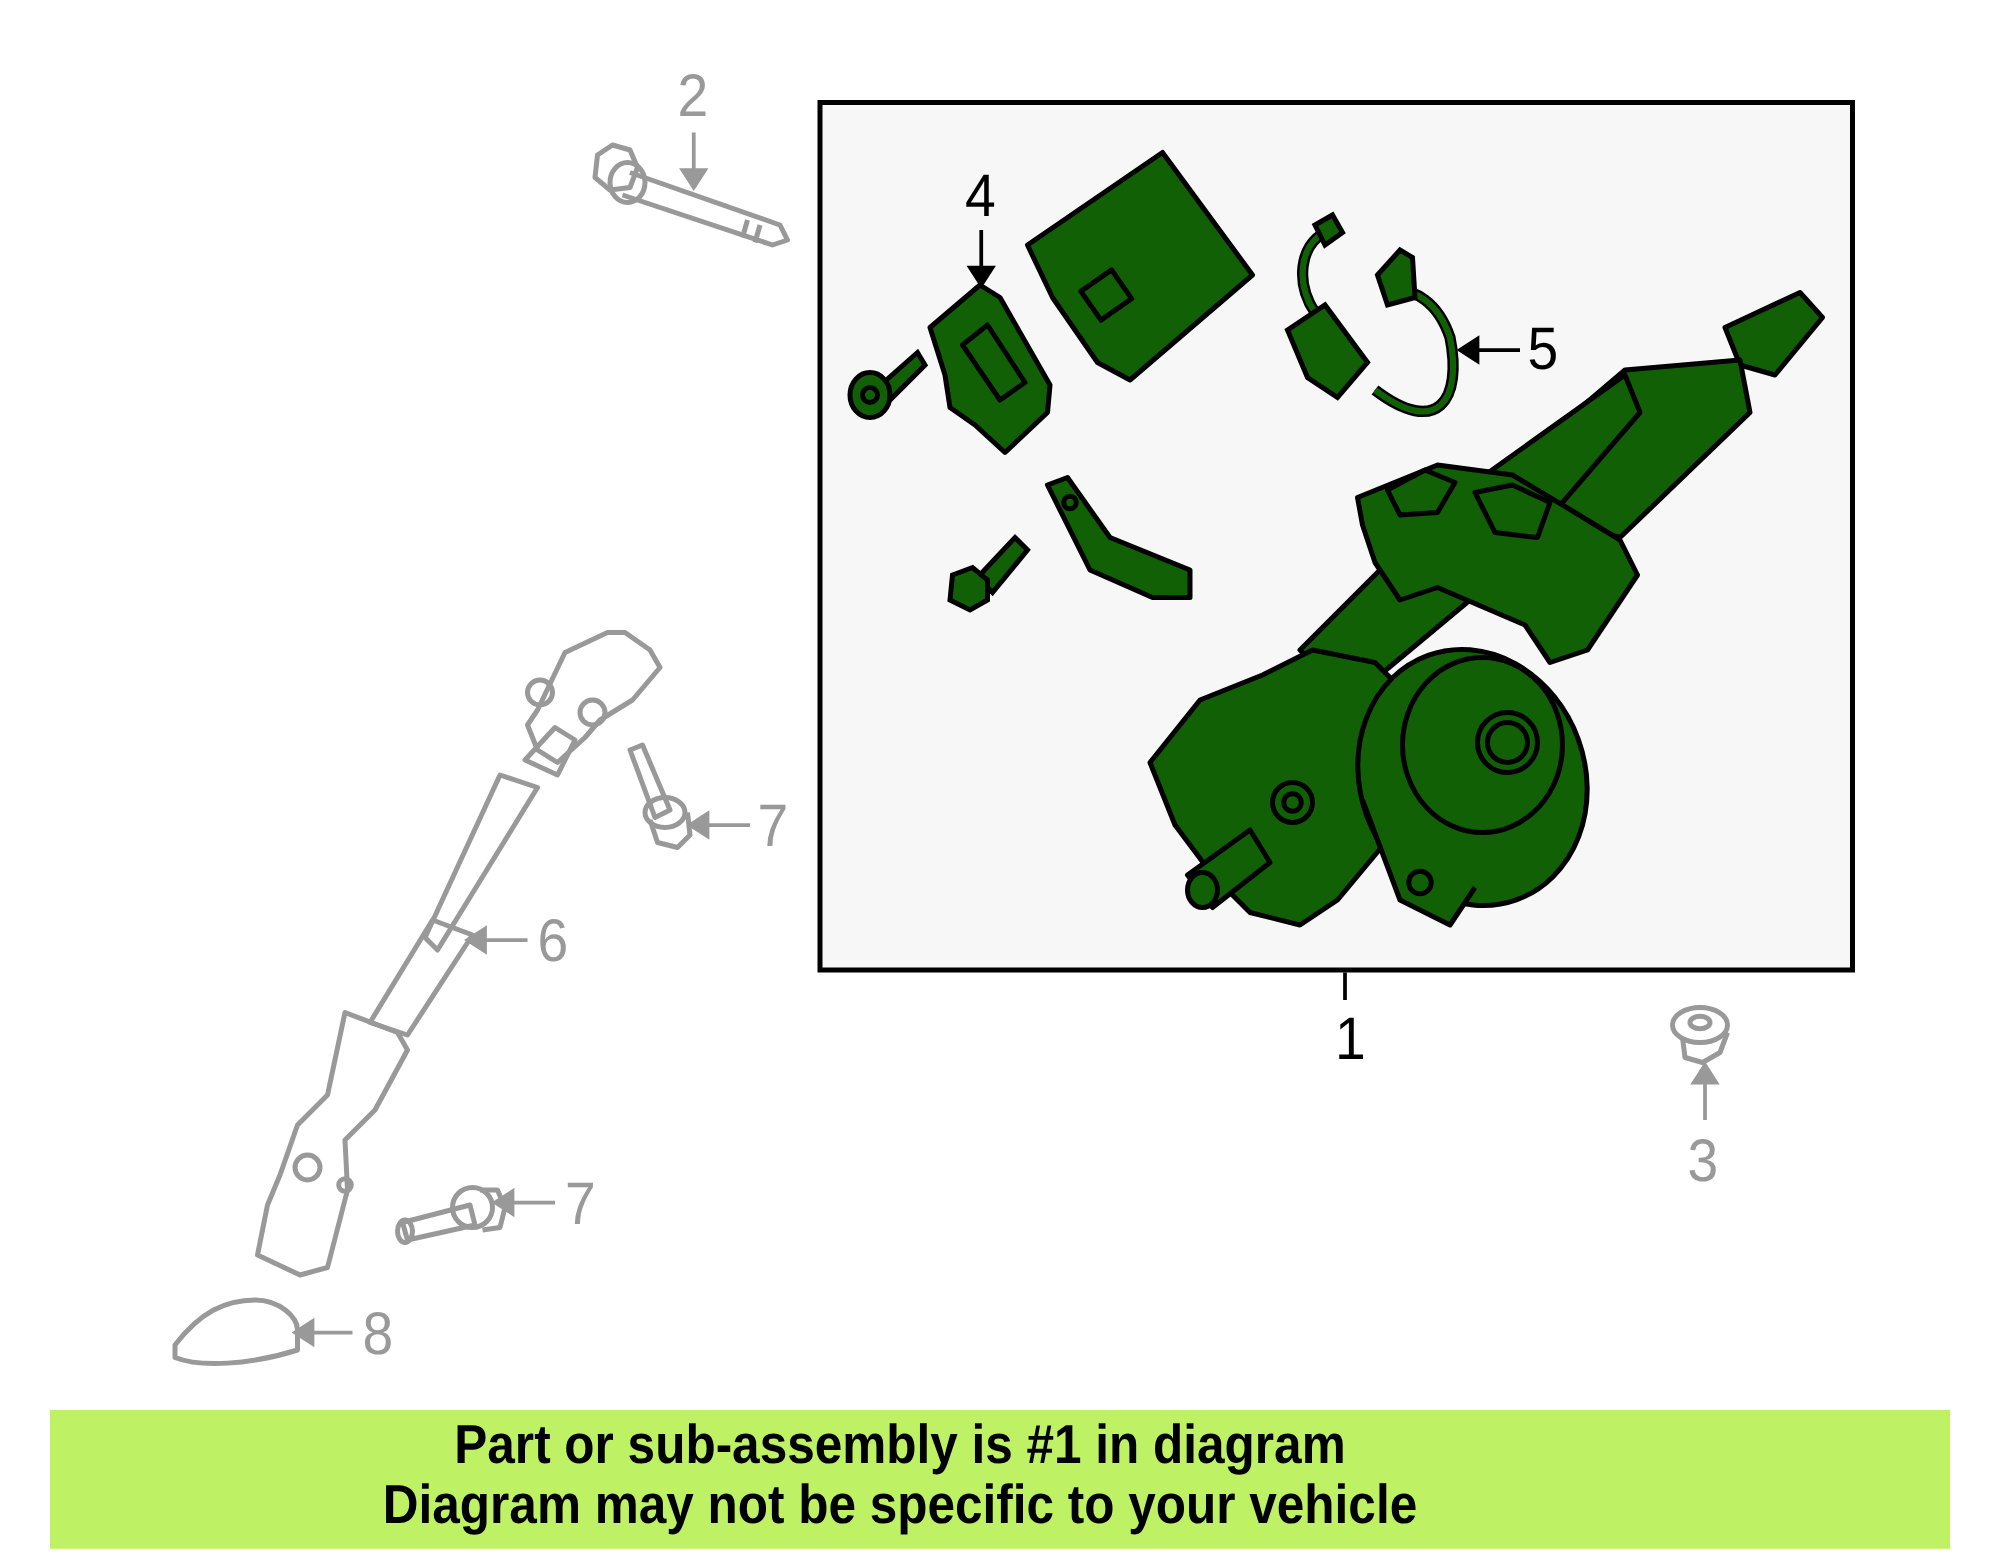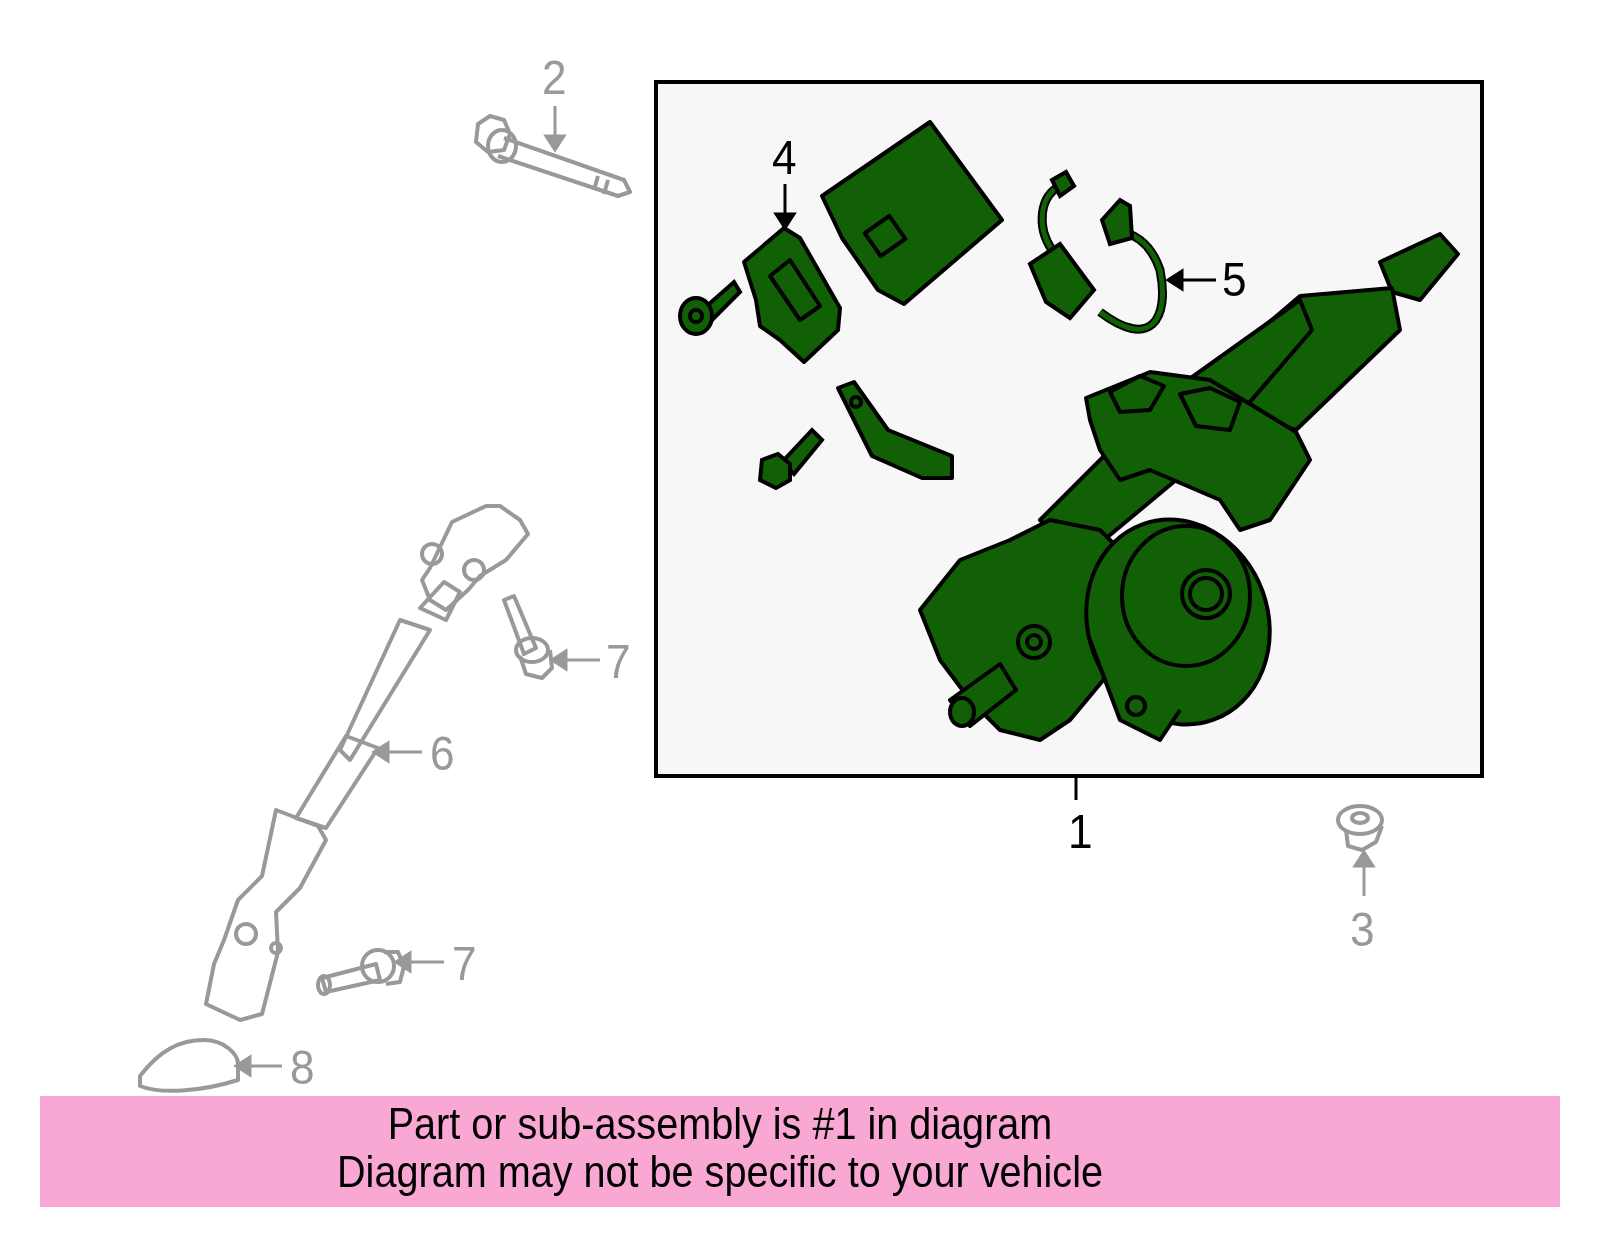--- a/index.html
+++ b/index.html
@@ -2,21 +2,21 @@
 <html><head>
 <meta charset="utf-8">
 <style>
   html, body { margin: 0; padding: 0; background: #ffffff; }
   body { width: 1600px; height: 1249px; position: relative; overflow: hidden; font-family: "Liberation Sans", sans-serif; }
   .canvas { position: absolute; left: 0; top: 0; width: 1600px; height: 1249px; }
   svg { position: absolute; left: 0; top: 0; }
   .callout { position: absolute; font-family: "Liberation Sans", sans-serif; font-size: 48px; line-height: 1; transform: scaleX(0.92); transform-origin: left top; }
   .callout.black { color: #000000; }
   .callout.gray { color: #999999; }
-  .banner { position: absolute; left: 40px; top: 1096px; width: 1520px; height: 111px; background: #f9a8d4; }
+  .banner { position: absolute; left: 40px; top: 1128px; width: 1520px; height: 111px; background: #bef264; font-weight: bold; }
   .banner-line { position: absolute; width: 100%; left: -80px; text-align: center; color: #000000; font-size: 44px; line-height: 48px; transform: scaleX(0.9); }
   .banner-line.l1 { top: 4px; }
   .banner-line.l2 { top: 52px; }
 </style>
 </head>
 <body>
 
 <div class="canvas">
   <svg width="1600" height="1249" viewBox="0 0 1600 1249">
 

